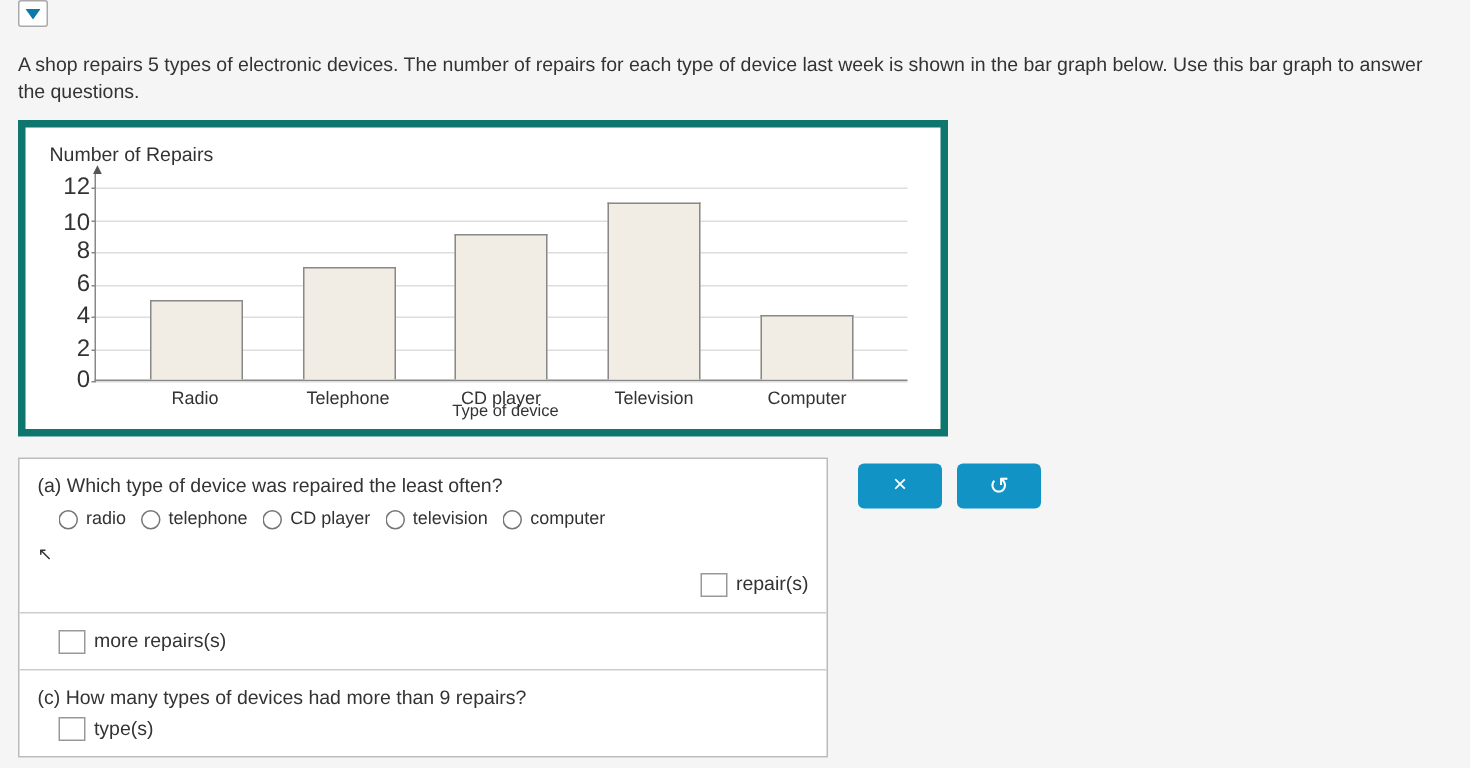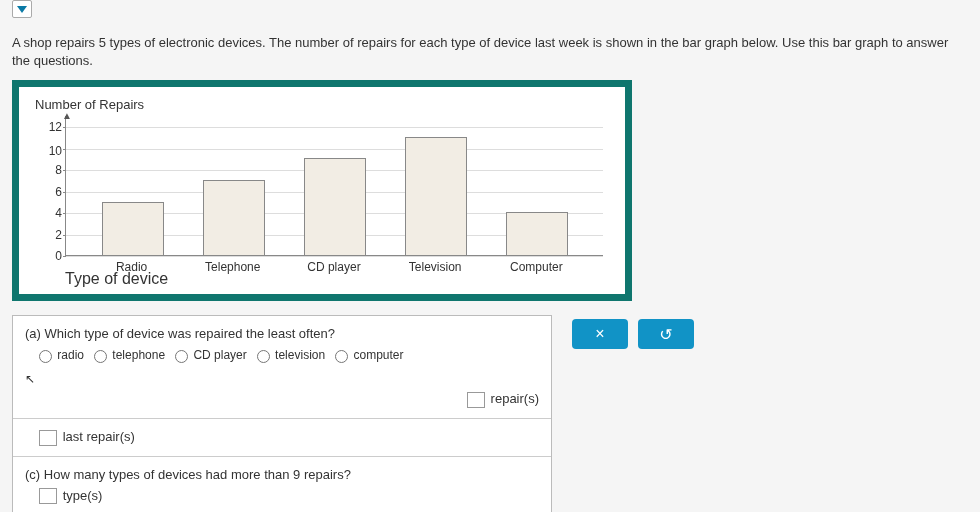--- a/index.html
+++ b/index.html
@@ -22,21 +22,21 @@
       justify-content: center;
       cursor: pointer;
       border-radius: 2px;
     }
     .collapse-btn svg { fill: #0a7aa6; }
     .prompt {
       margin: 16px 0 10px 0;
       line-height: 1.4;
     }
     .chart-box {
-      border: 7px solid #0f766e;
+      border: 5px solid #0f766e;
       background: #fff;
       width: 620px;
       padding: 10px 16px 4px 16px;
       margin-bottom: 14px;
     }
     .chart-title {
       margin-bottom: 4px;
     }
     .plot-area {
       position: relative;
@@ -57,21 +57,21 @@
       position: absolute;
       left: 0;
       width: 100%;
       border-top: 1px solid #ddd;
     }
     .y-tick {
       position: absolute;
       left: -24px;
       width: 20px;
       text-align: right;
-      font-size: 12px;
+      font-size: 16px;
       transform: translateY(-50%);
     }
     .tick-mark {
       position: absolute;
       left: -3px;
       width: 3px;
       border-top: 1px solid #888;
     }
     .bars {
       position: absolute;
@@ -96,21 +96,22 @@
       display: flex;
       justify-content: space-around;
       padding: 4px 16px 0 16px;
       font-size: 12px;
     }
     .x-labels > div {
       width: 62px;
       text-align: center;
     }
     .x-axis-title {
-      font-size: 16px;
+      text-align: center;
+      font-size: 11px;
       margin-left: 30px;
       margin-top: -2px;
       position: relative;
       top: -2px;
     }
     .q-row {
       display: flex;
       align-items: flex-start;
       gap: 20px;
     }
@@ -229,21 +230,21 @@
       <div class="radio-group" id="qa-options"><label><input type="radio" name="qa" style=""> radio</label><label><input type="radio" name="qa" style=""> telephone</label><label><input type="radio" name="qa" style=""> CD player</label><label><input type="radio" name="qa" style=""> television</label><label><input type="radio" name="qa" style=""> computer</label></div>
       <div class="cursor">↖</div>
       <div style="margin-left:14px;text-align:right;">
         <span class="num-input"></span>
         <span>repair(s)</span>
       </div>
     </div>
     <div class="q-item">
       <div style="margin-left:14px;">
         <span class="num-input"></span>
-        <span>last repair(s)</span>
+        <span>more repairs(s)</span>
       </div>
     </div>
     <div class="q-item">
       <div>(c) How many types of devices had more than 9 repairs?</div>
       <div style="margin-left:14px;">
         <span class="num-input"></span>
         <span>type(s)</span>
       </div>
     </div>
   </div>

